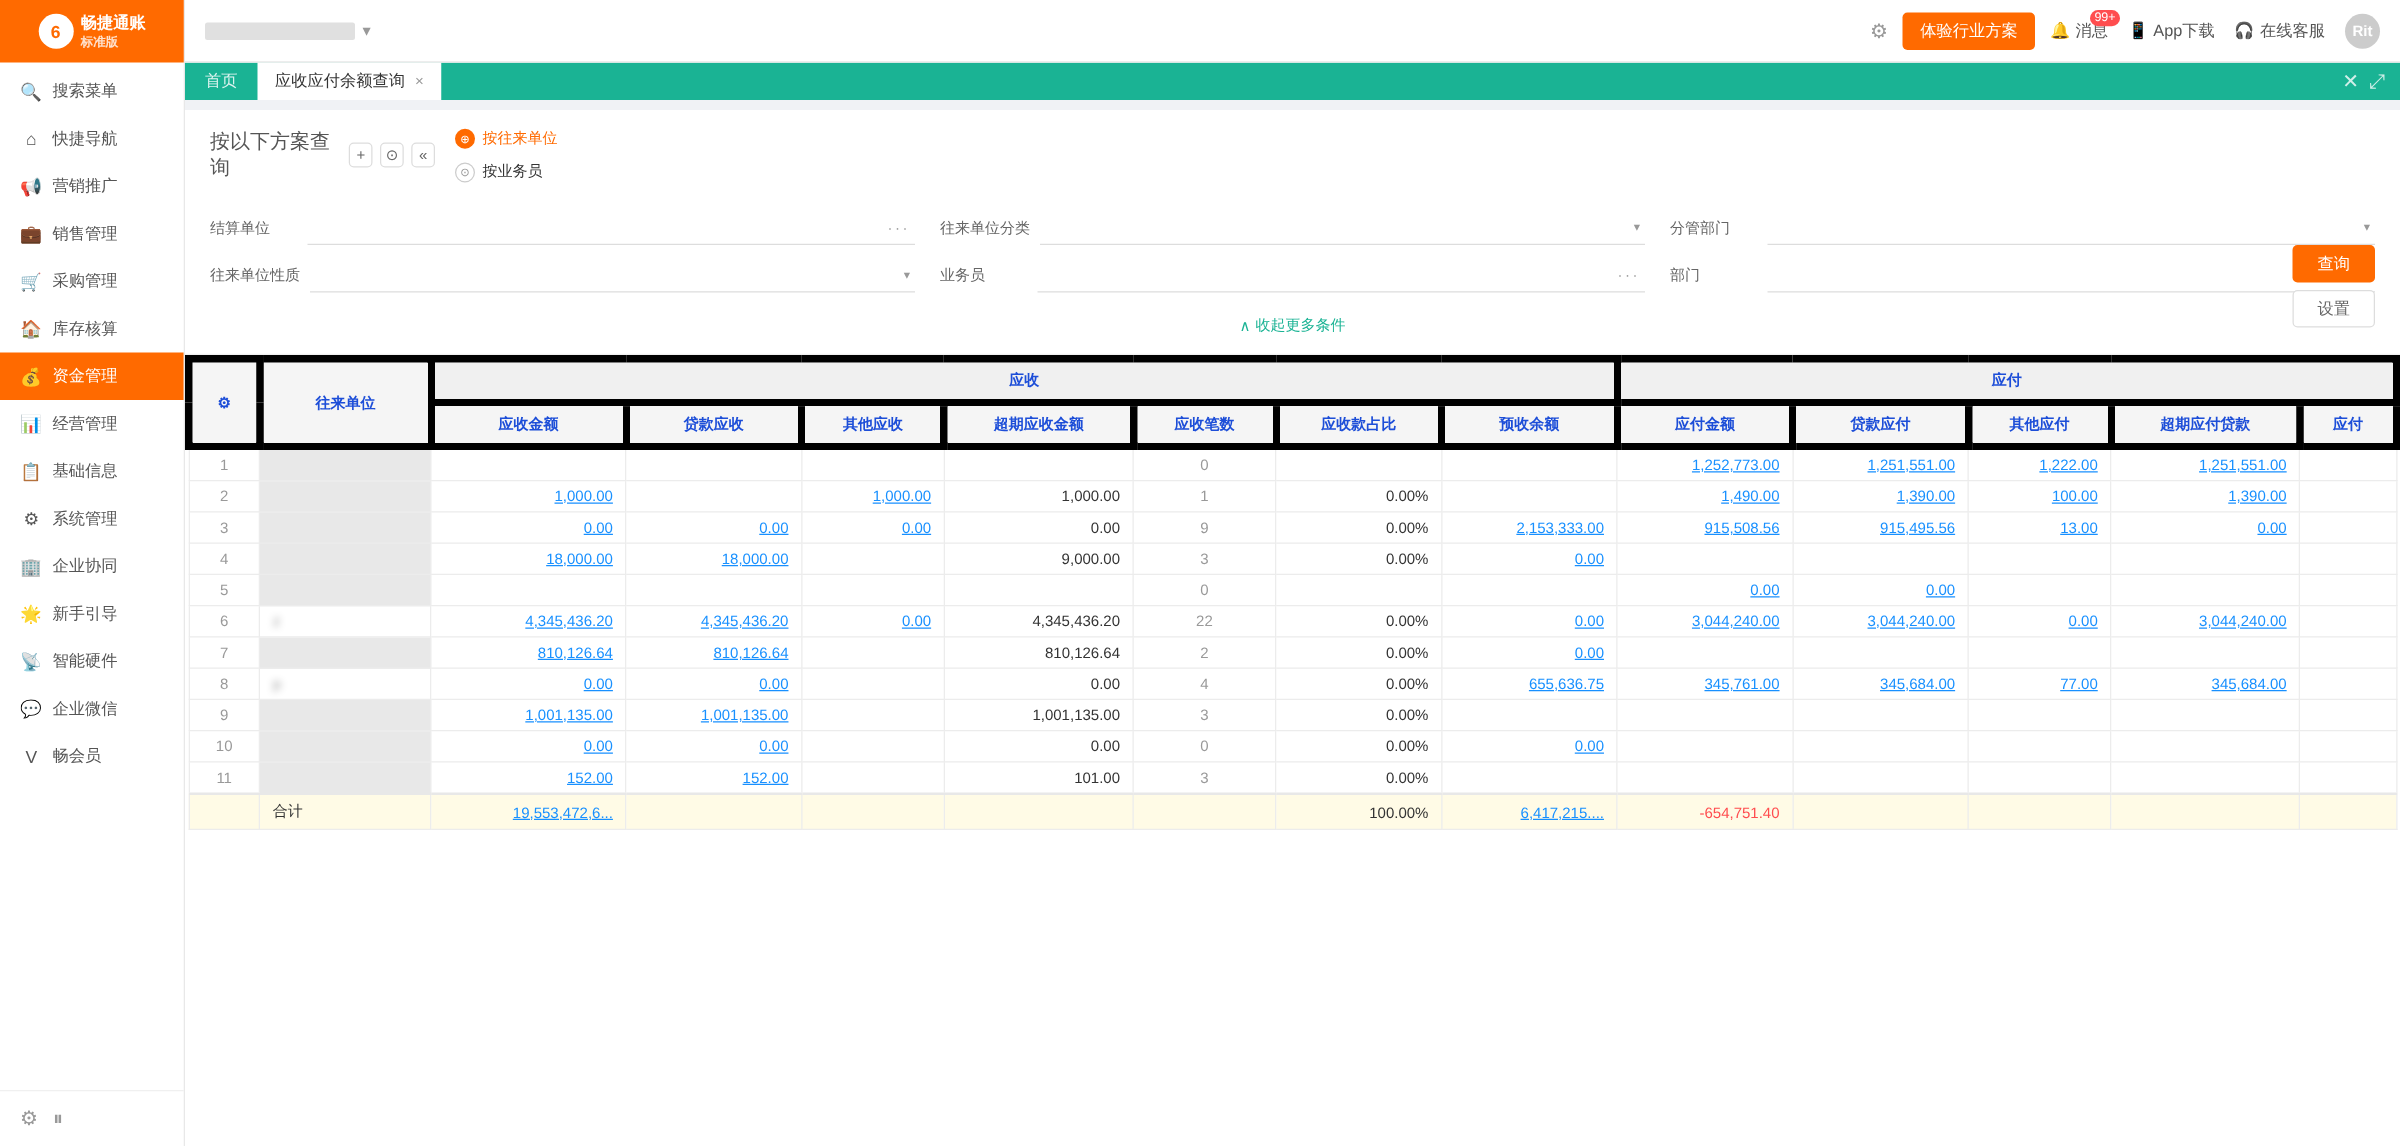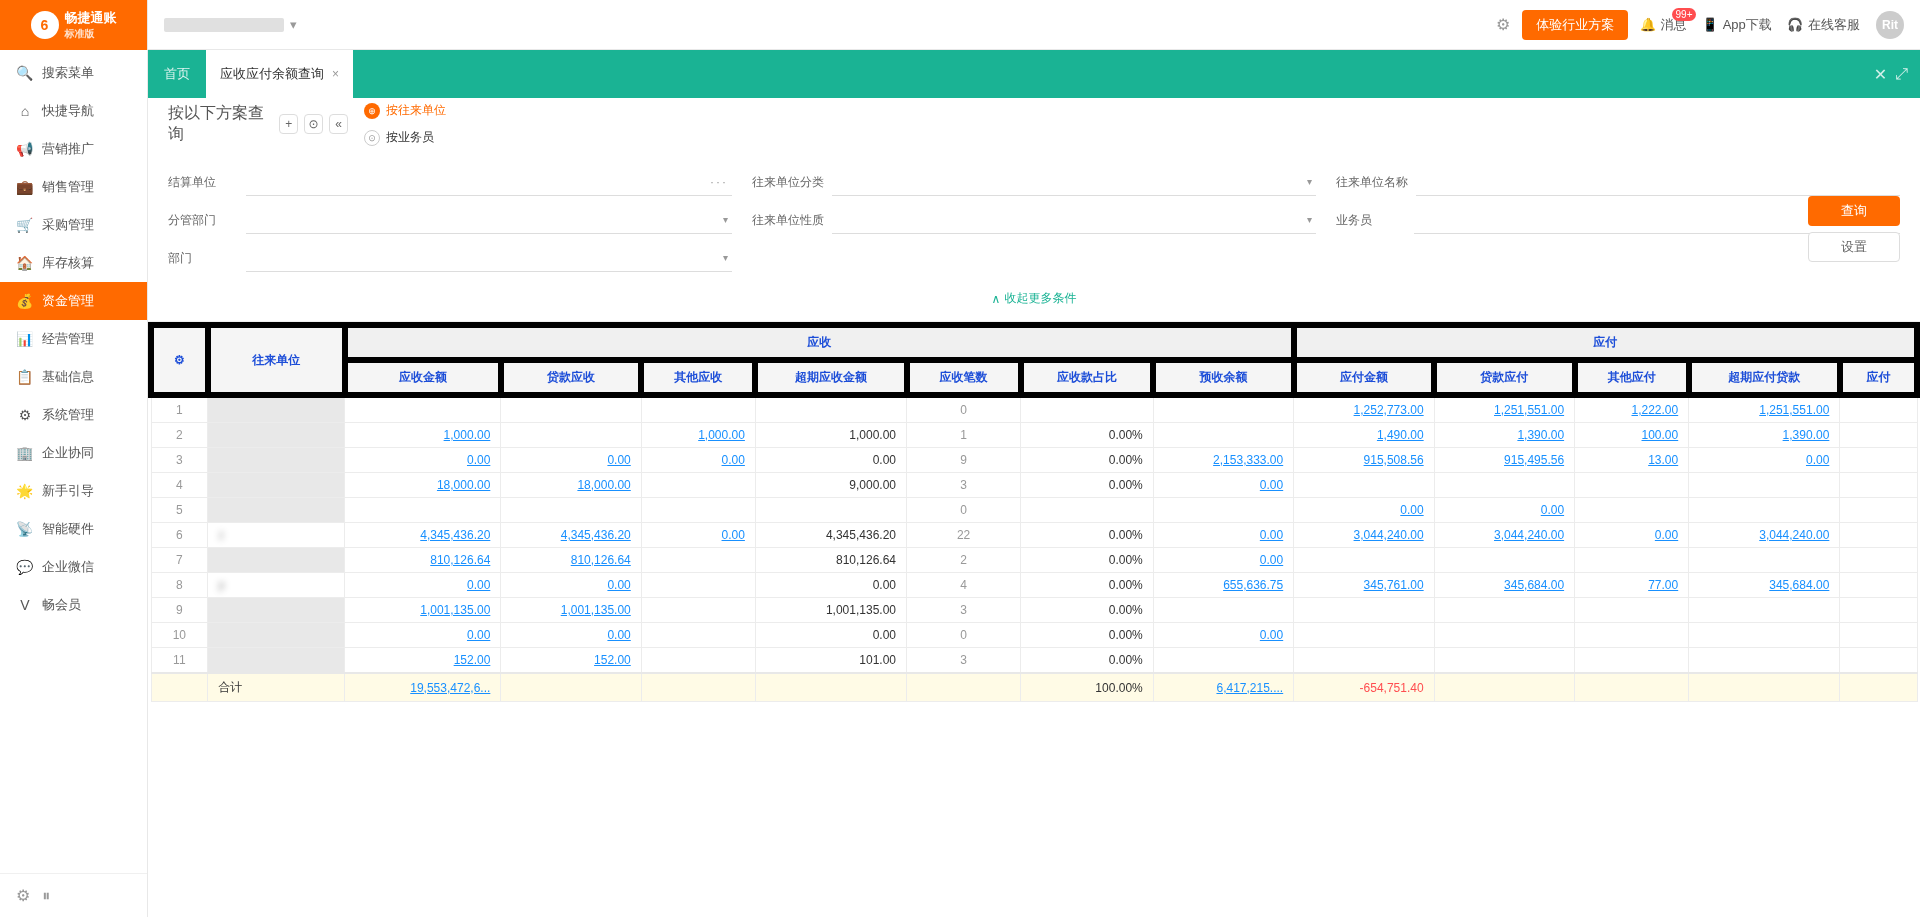--- a/index.html
+++ b/index.html
@@ -56,21 +56,21 @@
       color: #fff; border-radius: 8px; font-size: 10px; padding: 1px 4px;
     }
     .header-right-item { display: flex; align-items: center; gap: 4px; cursor: pointer; color: #555; font-size: 13px; }
     .user-avatar {
       width: 28px; height: 28px; background: #ccc; border-radius: 50%;
       display: flex; align-items: center; justify-content: center; color: #fff; font-size: 12px; font-weight: bold;
     }
 
     
     .tabbar {
-      position: fixed; left: 148px; top: 50px; right: 0; height: 48px;
+      position: fixed; left: 148px; top: 50px; right: 0; height: 30px;
       background: #1ab394; display: flex; align-items: center; z-index: 99;
     }
     .tab-home {
       padding: 0 16px; height: 100%; display: flex; align-items: center;
       color: #fff; font-size: 13px; cursor: pointer; opacity: 0.85;
     }
     .tab-active {
       background: #fff; color: #333; height: 100%; display: flex; align-items: center;
       padding: 0 14px; font-size: 13px; cursor: pointer; gap: 8px;
     }
@@ -114,21 +114,21 @@
     .filter-dots { color: #999; letter-spacing: 2px; }
     .filter-arrow { color: #999; font-size: 10px; }
 
     .collapse-btn {
       display: flex; align-items: center; justify-content: center; gap: 4px;
       color: #1ab394; font-size: 12px; cursor: pointer; padding: 4px 0; margin-top: 4px;
     }
 
     .query-btn {
       background: #ff6a00; color: #fff; border: none; border-radius: 4px;
-      padding: 6px 33px; cursor: pointer; font-size: 13px; white-space: nowrap;
+      padding: 6px 20px; cursor: pointer; font-size: 13px; white-space: nowrap;
     }
     .setting-btn {
       background: #fff; color: #666; border: 1px solid #ddd; border-radius: 4px;
       padding: 5px 16px; cursor: pointer; font-size: 13px; white-space: nowrap;
     }
     .filter-buttons { position: absolute; right: 20px; top: 108px; display: flex; flex-direction: column; gap: 6px; }
 
     
     .table-container {
       flex: 1; overflow: auto; background: #fff; margin: 0;
@@ -312,24 +312,20 @@
           <span></span>
           <span class="filter-dots">···</span>
         </div>
       </div>
       <div class="filter-field">
         <span class="filter-field-label">往来单位分类</span>
         <div class="filter-field-input">
           <span></span>
           <span class="filter-arrow">▾</span>
         </div>
-      </div>
-      <div class="filter-field">
-        <span class="filter-field-label">往来单位名称</span>
-        <div class="filter-field-input"></div>
       </div>
 
       <div class="filter-field">
         <span class="filter-field-label">分管部门</span>
         <div class="filter-field-input">
           <span></span>
           <span class="filter-arrow">▾</span>
         </div>
       </div>
       <div class="filter-field">

